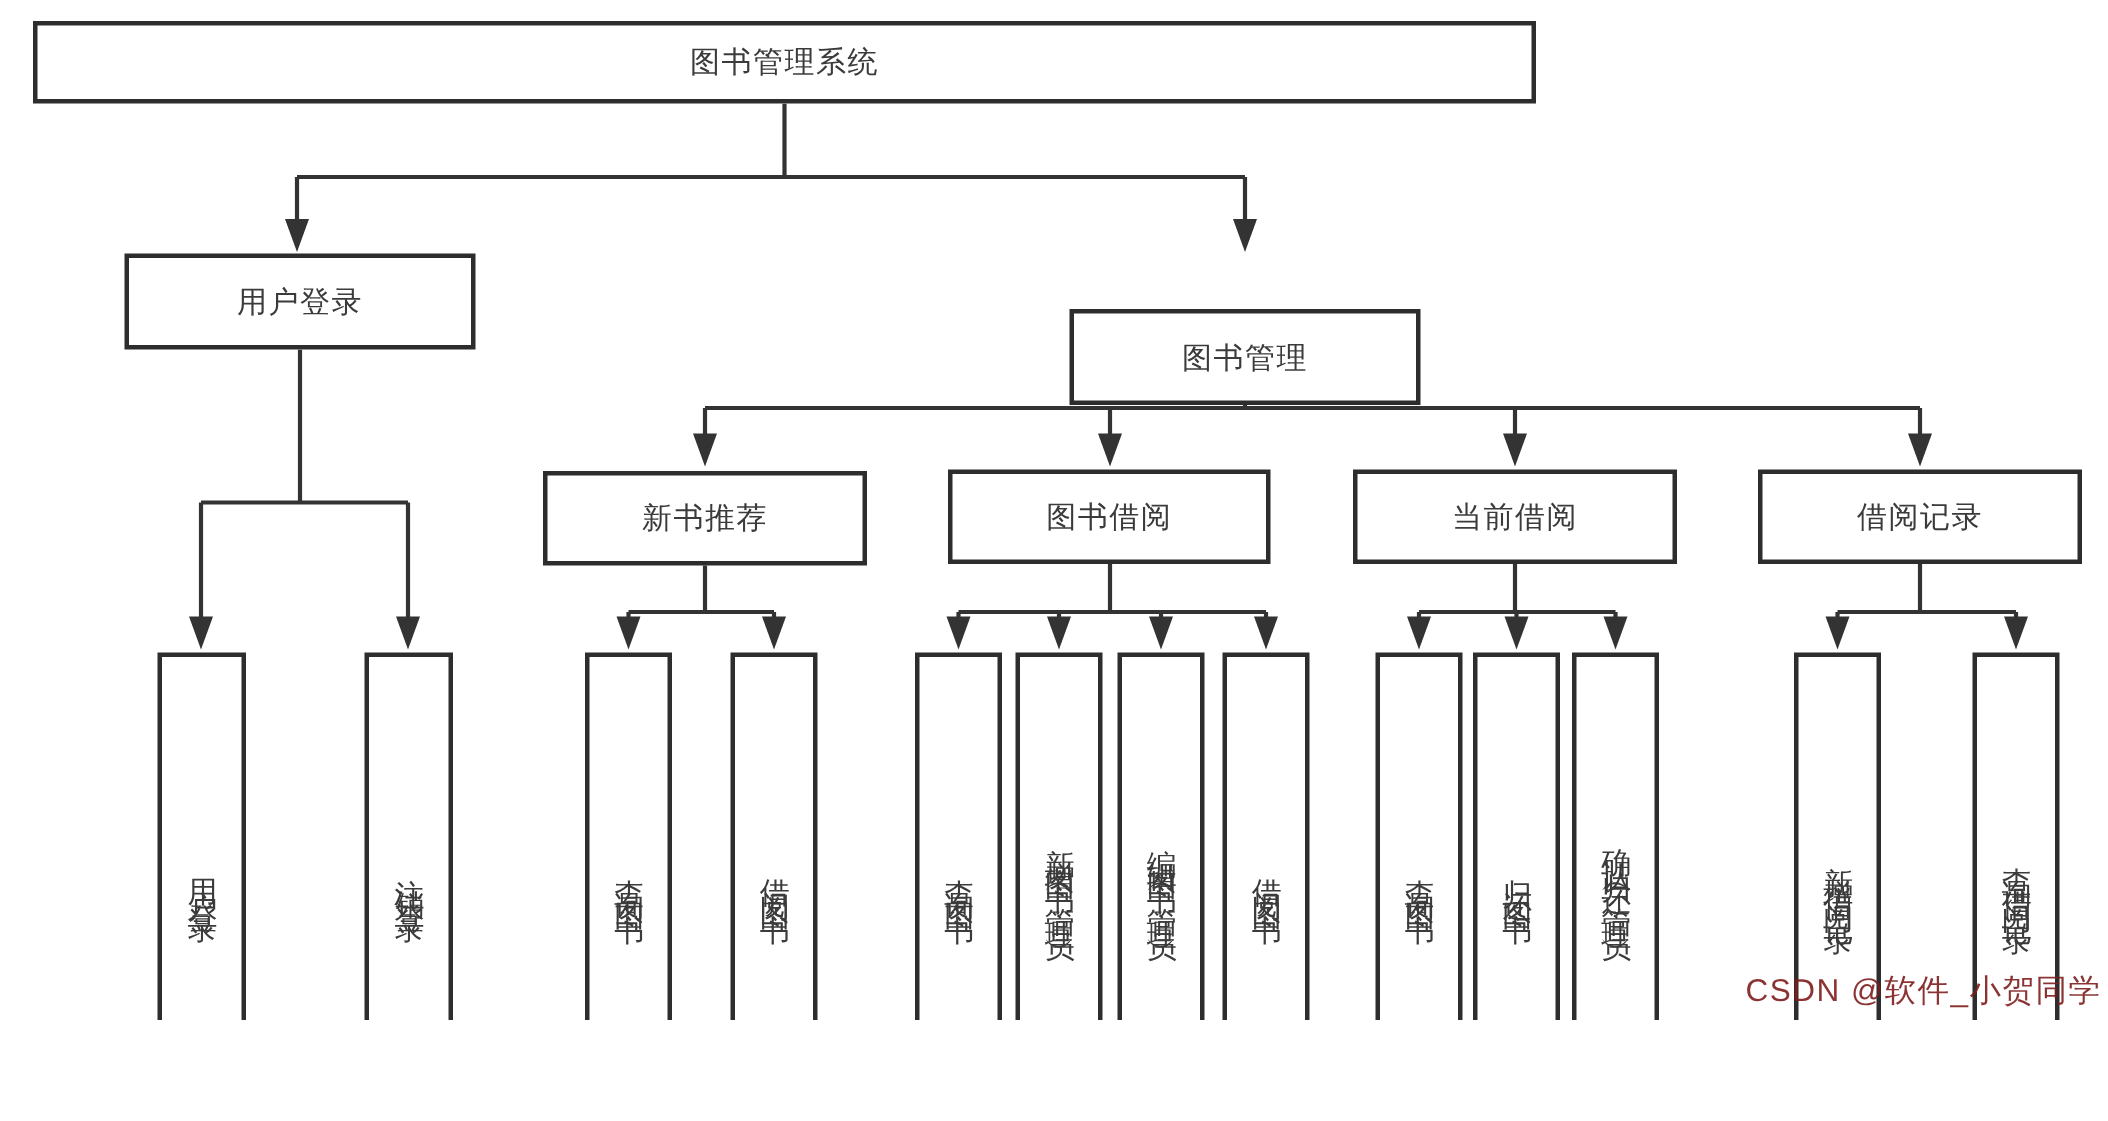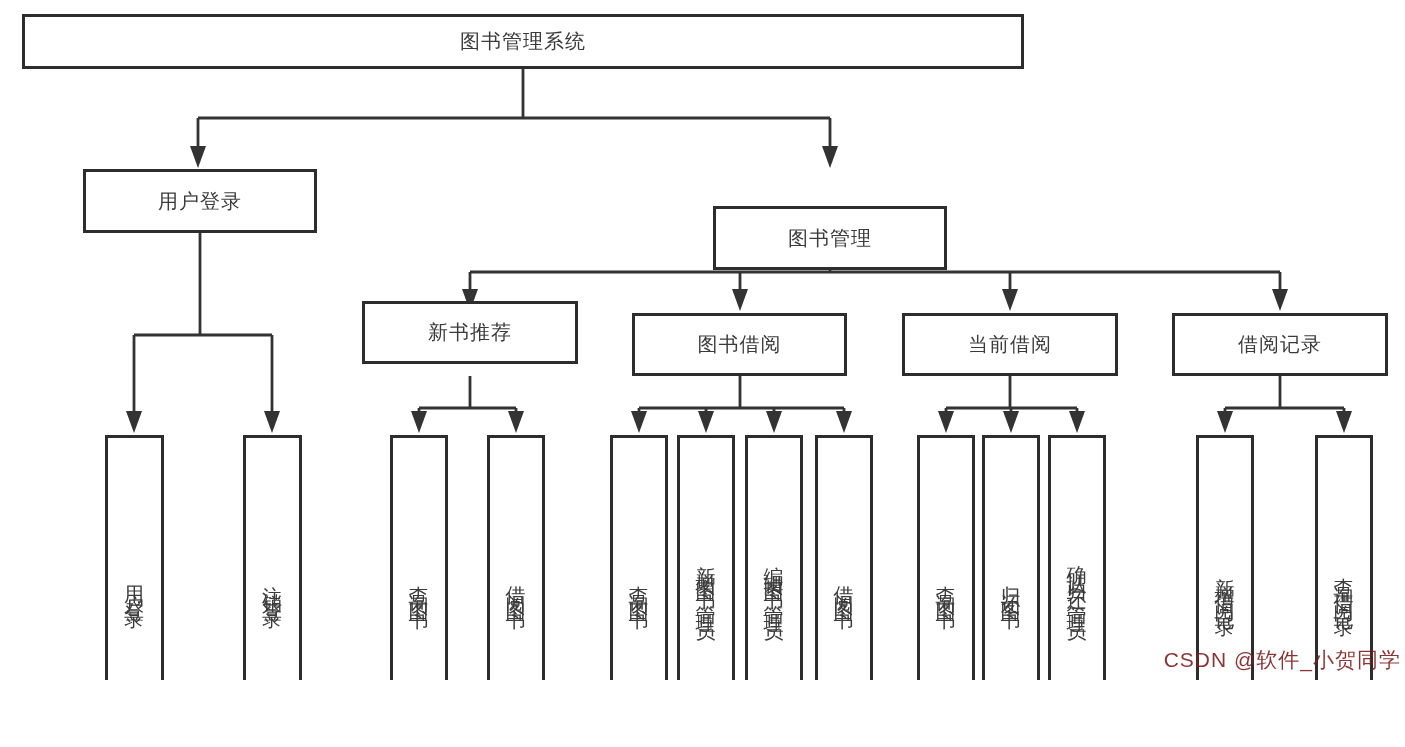--- a/index.html
+++ b/index.html
@@ -115,21 +115,21 @@
     <span>图书管理系统</span>
   </div>
 
   <div class="node hnode" style="left:83px;top:169px;width:234px;height:64px;">
     <span>用户登录</span>
   </div>
   <div class="node hnode" style="left:713px;top:169px;width:234px;height:64px;margin-top:37px;">
     <span>图书管理</span>
   </div>
 
-  <div class="node hnode" style="left:362px;top:301px;width:216px;height:63px;">
+  <div class="node hnode" style="left:362px;top:314px;width:216px;height:63px;">
     <span>新书推荐</span>
   </div>
   <div class="node hnode" style="left:632px;top:313px;width:215px;height:63px;">
     <span>图书借阅</span>
   </div>
   <div class="node hnode" style="left:902px;top:313px;width:216px;height:63px;align-items:center;">
     <span>当前借阅</span>
   </div>
   <div class="node hnode" style="left:1172px;top:313px;width:216px;height:63px;">
     <span>借阅记录</span>

